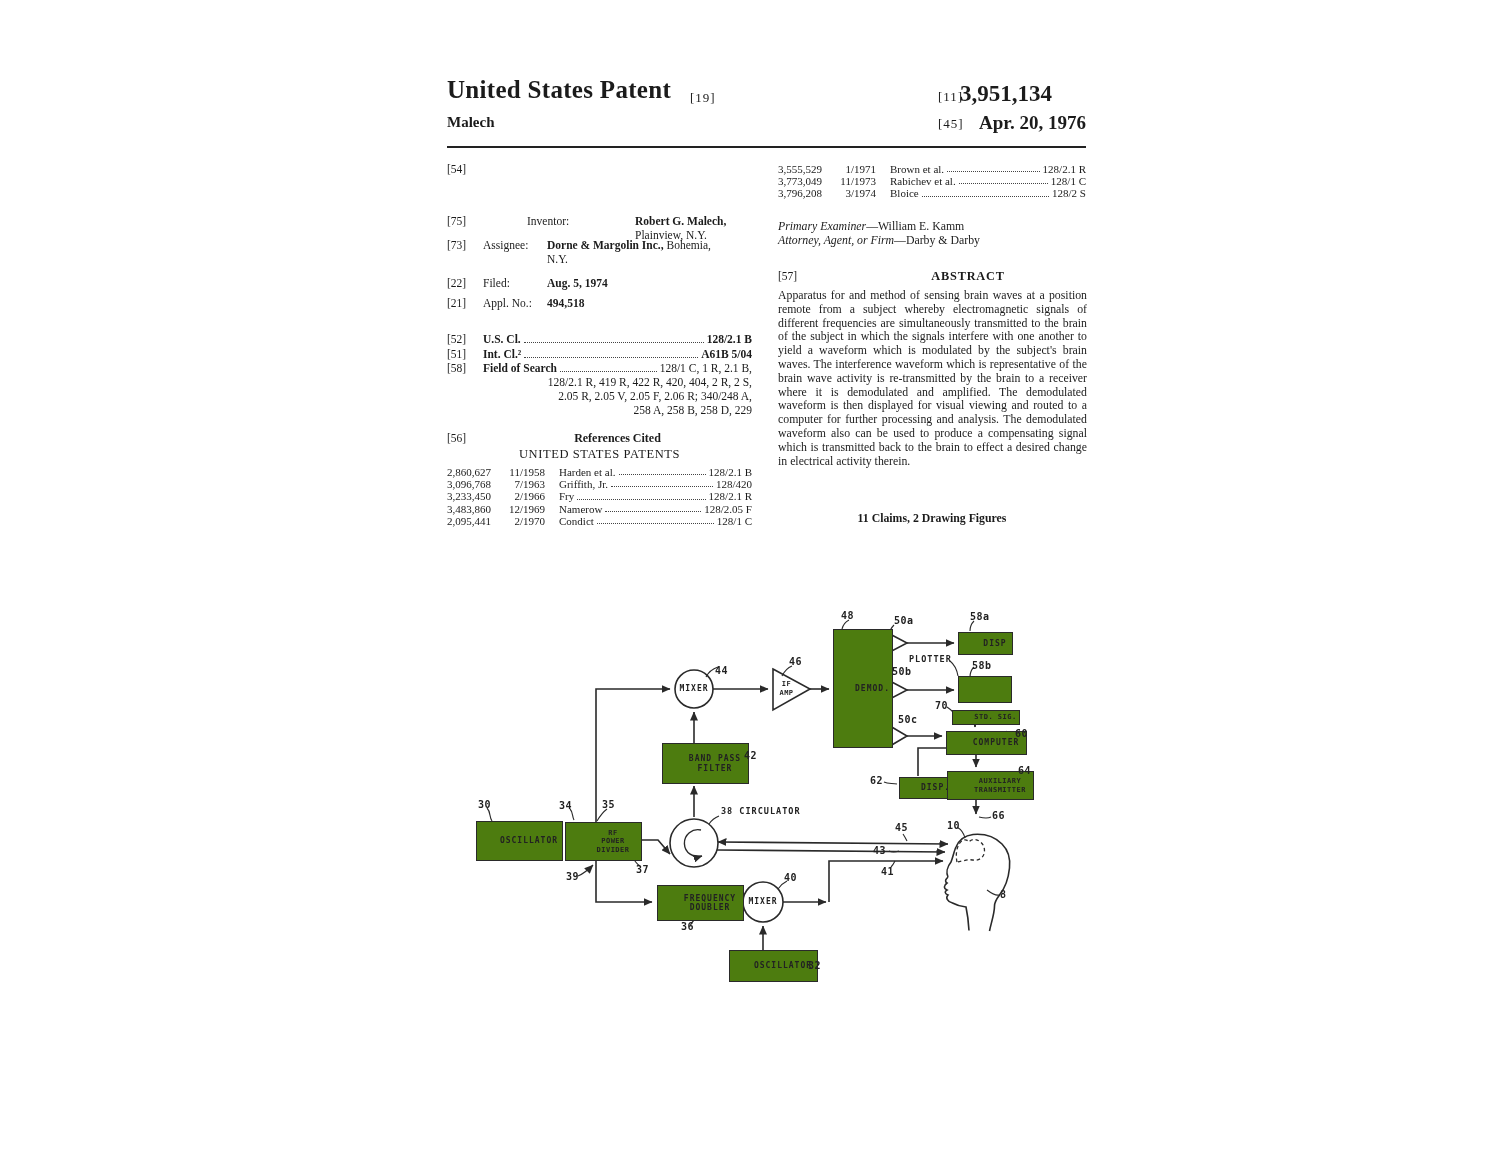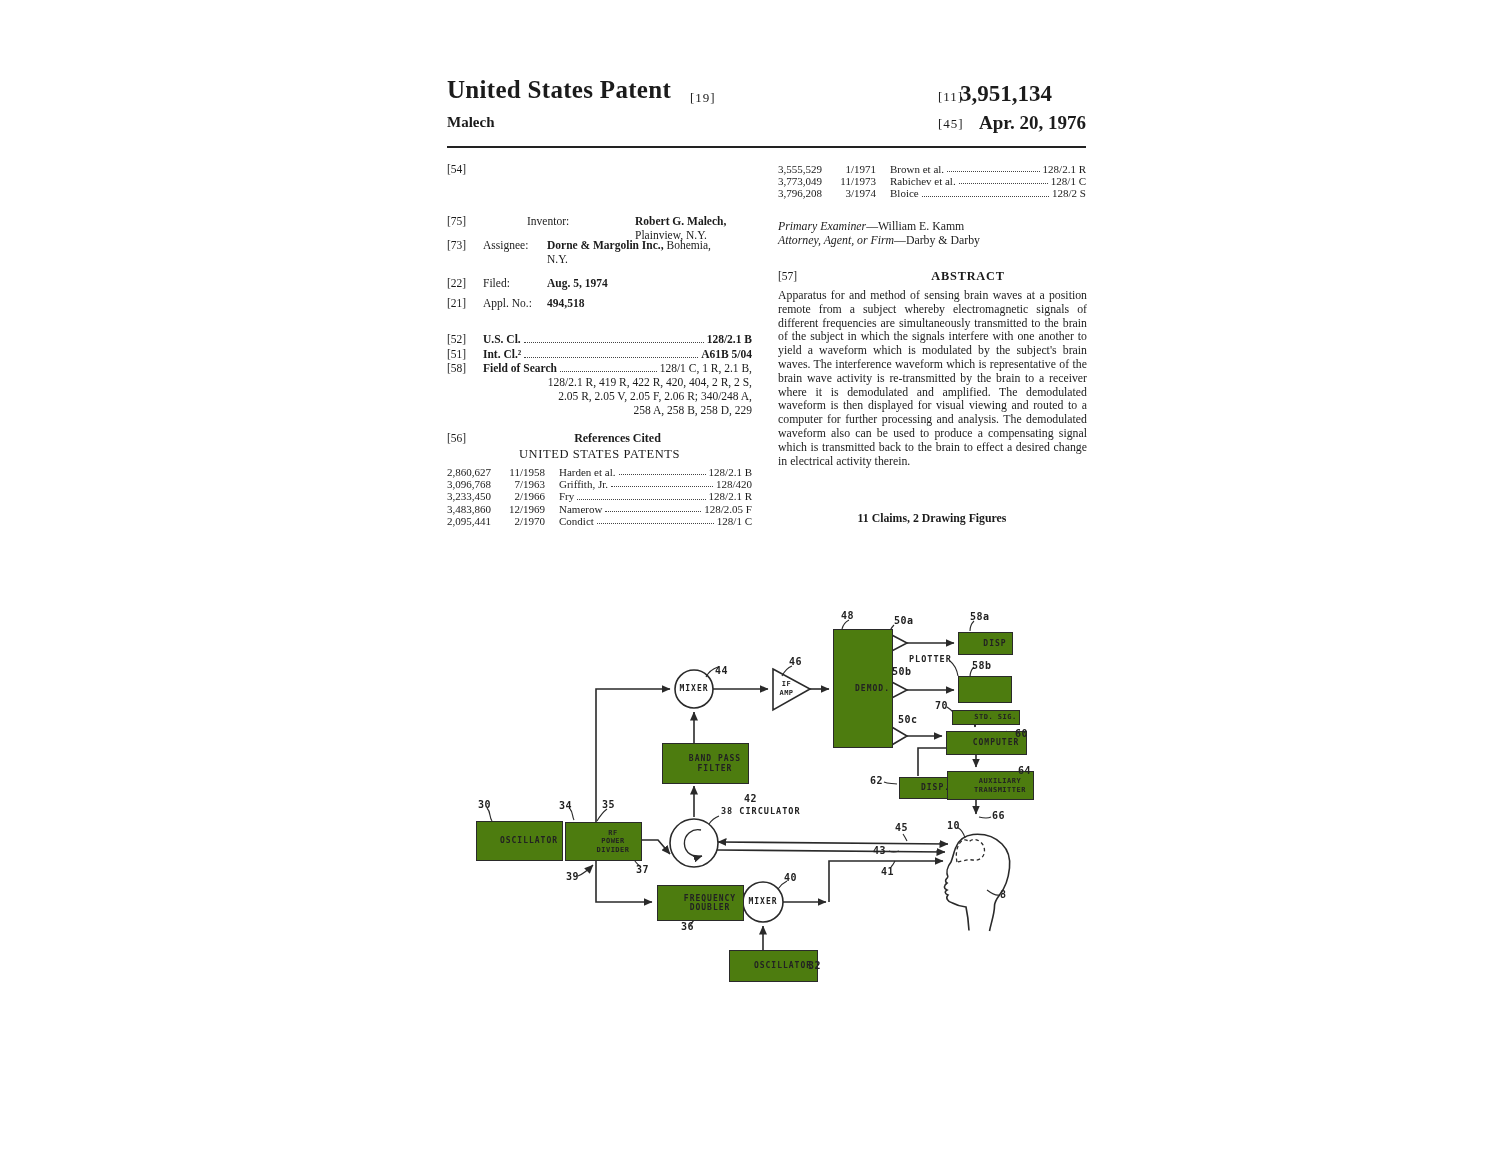--- a/index.html
+++ b/index.html
@@ -295,21 +295,21 @@
   <div class="ftxt fs8" style="left:744px;top:894px;width:38px;height:16px;">MIXER</div>
   <div class="ftxt fs7 pre" style="left:773px;top:675px;width:27px;height:28px;">IF
 AMP</div>
 
   <span class="flbl" style="left:478px;top:799px;">30</span>
   <span class="flbl" style="left:559px;top:800px;">34</span>
   <span class="flbl" style="left:602px;top:799px;">35</span>
   <span class="flbl" style="left:636px;top:864px;">37</span>
   <span class="flbl" style="left:566px;top:871px;">39</span>
   <span class="fcap" style="left:721px;top:806px;">38 CIRCULATOR</span>
-  <span class="flbl" style="left:744px;top:750px;margin-top:43px;">42</span>
+  <span class="flbl" style="left:744px;top:750px;">42</span>
   <span class="flbl" style="left:715px;top:657px;margin-top:8px;">44</span>
   <span class="flbl" style="left:789px;top:656px;">46</span>
   <span class="flbl" style="left:841px;top:610px;">48</span>
   <span class="flbl" style="left:894px;top:615px;">50a</span>
   <span class="flbl" style="left:970px;top:611px;">58a</span>
   <span class="fcap" style="left:909px;top:654px;">PLOTTER</span>
   <span class="flbl" style="left:892px;top:666px;">50b</span>
   <span class="flbl" style="left:972px;top:660px;">58b</span>
   <span class="flbl" style="left:935px;top:700px;">70</span>
   <span class="flbl" style="left:898px;top:714px;">50c</span>

